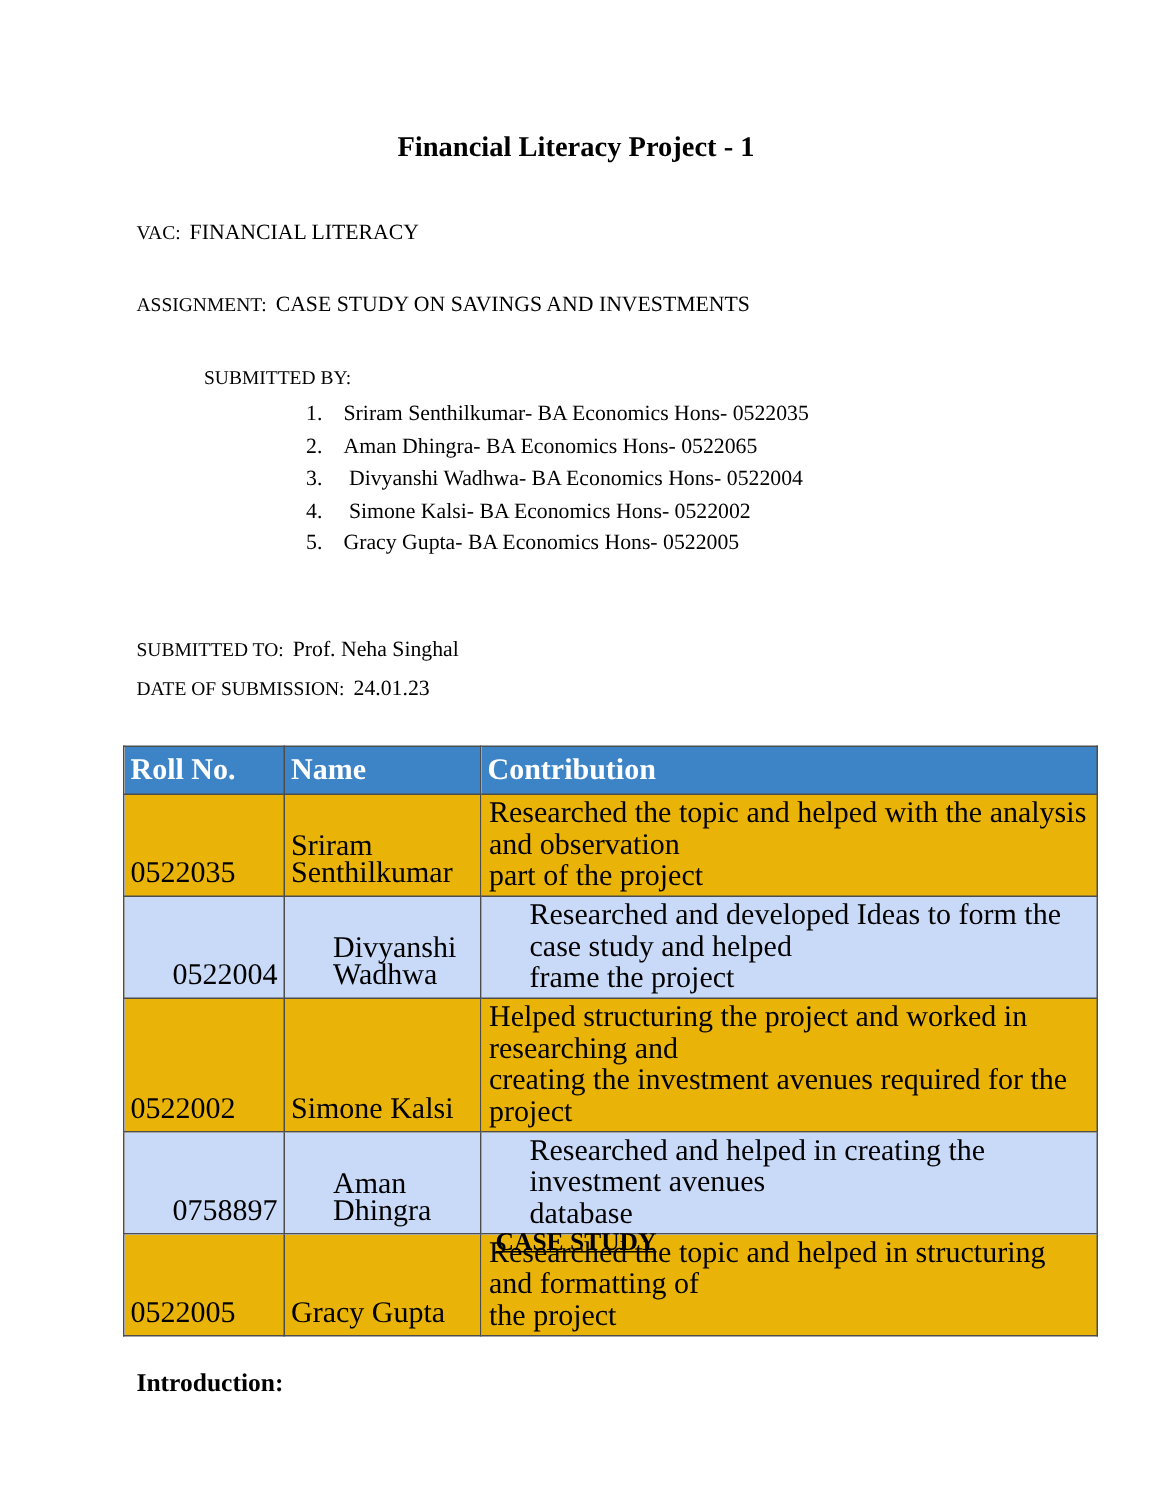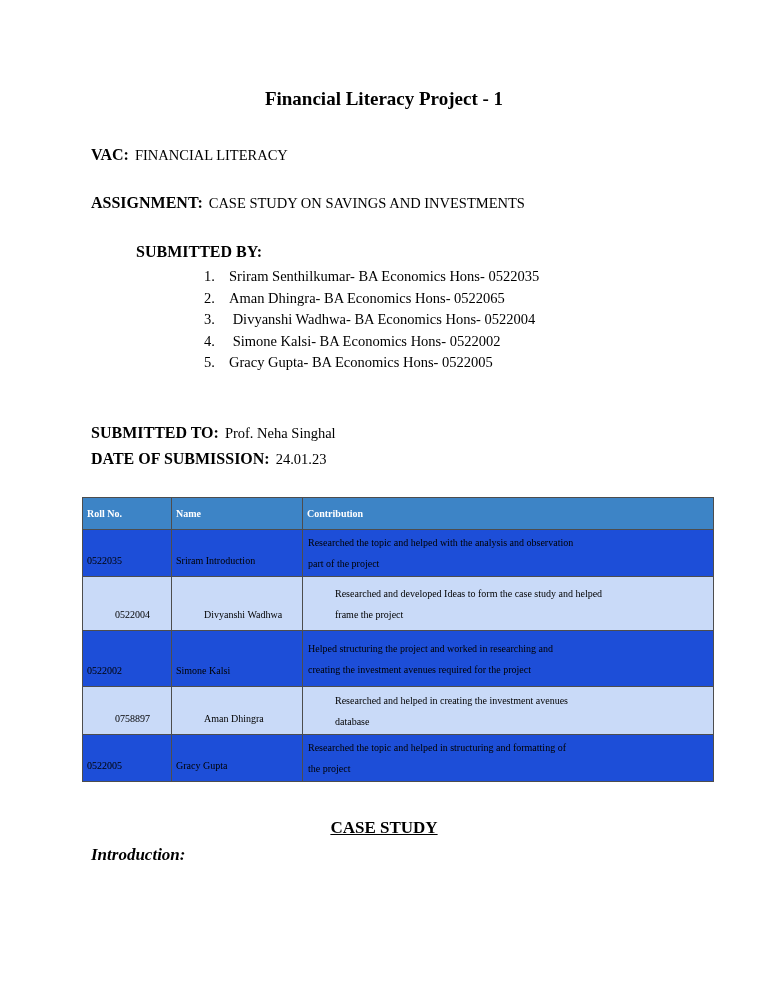--- a/index.html
+++ b/index.html
@@ -3,57 +3,57 @@
 <meta charset="utf-8">
 <style>
   html,body { margin:0; padding:0; background:#ffffff; }
   .page {
     position:relative; width:768px; height:994px; background:#ffffff;
     font-family:"Liberation Serif", serif; color:#000000; overflow:hidden;
   }
   .abs { position:absolute; }
   .centered { left:10px; width:748px; text-align:center; }
   .doc-title { top:88px; font-size:19px; font-weight:bold; line-height:22px; }
-  .label { font-size:16px; font-weight:bold; }
+  .label { font-size:13px; font-weight:normal; }
   .value { font-size:14.5px; margin-left:6px; }
   .line-vac { left:91px; top:146px; }
   .line-assignment { left:91px; top:194px;text-align:right; }
   .line-submitted-by { left:91px; top:243px;margin-left:45px; }
   .member-list { left:204px; top:266px; }
   .list-item { display:flex; font-size:14.5px; line-height:21.5px; }
   .list-item .num { width:25px; flex:0 0 25px; }
   .list-item .txt { white-space:pre-wrap; }
   .line-submitted-to { left:91px; top:400px;margin-top:24px; }
   .line-date { left:91px; top:450px; }
 
   .contrib-table { left:82px; top:497px; border-collapse:collapse; table-layout:fixed; }
   .contrib-table col.c1 { width:89px; }
   .contrib-table col.c2 { width:131px; }
   .contrib-table col.c3 { width:411px; }
   .contrib-table th, .contrib-table td {
-    border:1px solid var(--border-color,#4d4d4d); font-size:10px; overflow:hidden;
+    border:1px solid var(--border-color,#4d4d4d); font-size:20px; overflow:hidden;
   }
   .contrib-table thead tr { height:32px; }
   .contrib-table th {
     background:var(--header-bg,#3d84c6); color:var(--header-text,#ffffff);
     font-weight:bold; text-align:left; vertical-align:middle; padding:0 4px;
   }
-  .contrib-table td { vertical-align:bottom; padding:0 4px 6px 4px; line-height:18px; background:#1d4ed8; }
+  .contrib-table td { vertical-align:bottom; padding:0 4px 6px 4px; line-height:18px; background:#eab308; }
   .contrib-table td.contribution {
     vertical-align:middle; padding:2px 5px; line-height:21px; white-space:pre-line;
   }
   .contrib-table tbody tr.highlight td { background:var(--alt-row-bg,#c9daf8);padding-left:32px; }
   .contrib-table tbody tr:nth-child(1) { height:47px; }
   .contrib-table tbody tr:nth-child(2) { height:54px; }
   .contrib-table tbody tr:nth-child(3) { height:56px; }
   .contrib-table tbody tr:nth-child(4) { height:48px; }
   .contrib-table tbody tr:nth-child(5) { height:47px; }
 
   .case-study { top:817px; font-size:17px; font-weight:bold; text-decoration:underline; line-height:22px; }
-  .introduction { left:91px; top:845px; font-size:17px; font-weight:bold;font-style:italic; }
+  .introduction { left:91px; top:912px; font-size:17px; font-weight:bold; }
 </style>
 </head>
 <body>
 
 <div class="page">
 
   <div class="abs centered doc-title">Financial Literacy Project - 1</div>
 
   <div class="abs line-vac">
     <span class="label">VAC:</span><span class="value">FINANCIAL LITERACY</span>
@@ -107,21 +107,21 @@
     <thead>
       <tr>
         <th>Roll No.</th>
         <th>Name</th>
         <th>Contribution</th>
       </tr>
     </thead>
     <tbody>
         <tr>
           <td class="roll">0522035</td>
-          <td class="name">Sriram Introduction</td>
+          <td class="name">Sriram Senthilkumar</td>
           <td class="contribution">Researched the topic and helped with the analysis and observation
 part of the project</td>
         </tr>
         <tr class="highlight">
           <td class="roll">0522004</td>
           <td class="name">Divyanshi Wadhwa</td>
           <td class="contribution">Researched and developed Ideas to form the case study and helped
 frame the project</td>
         </tr>
         <tr>

